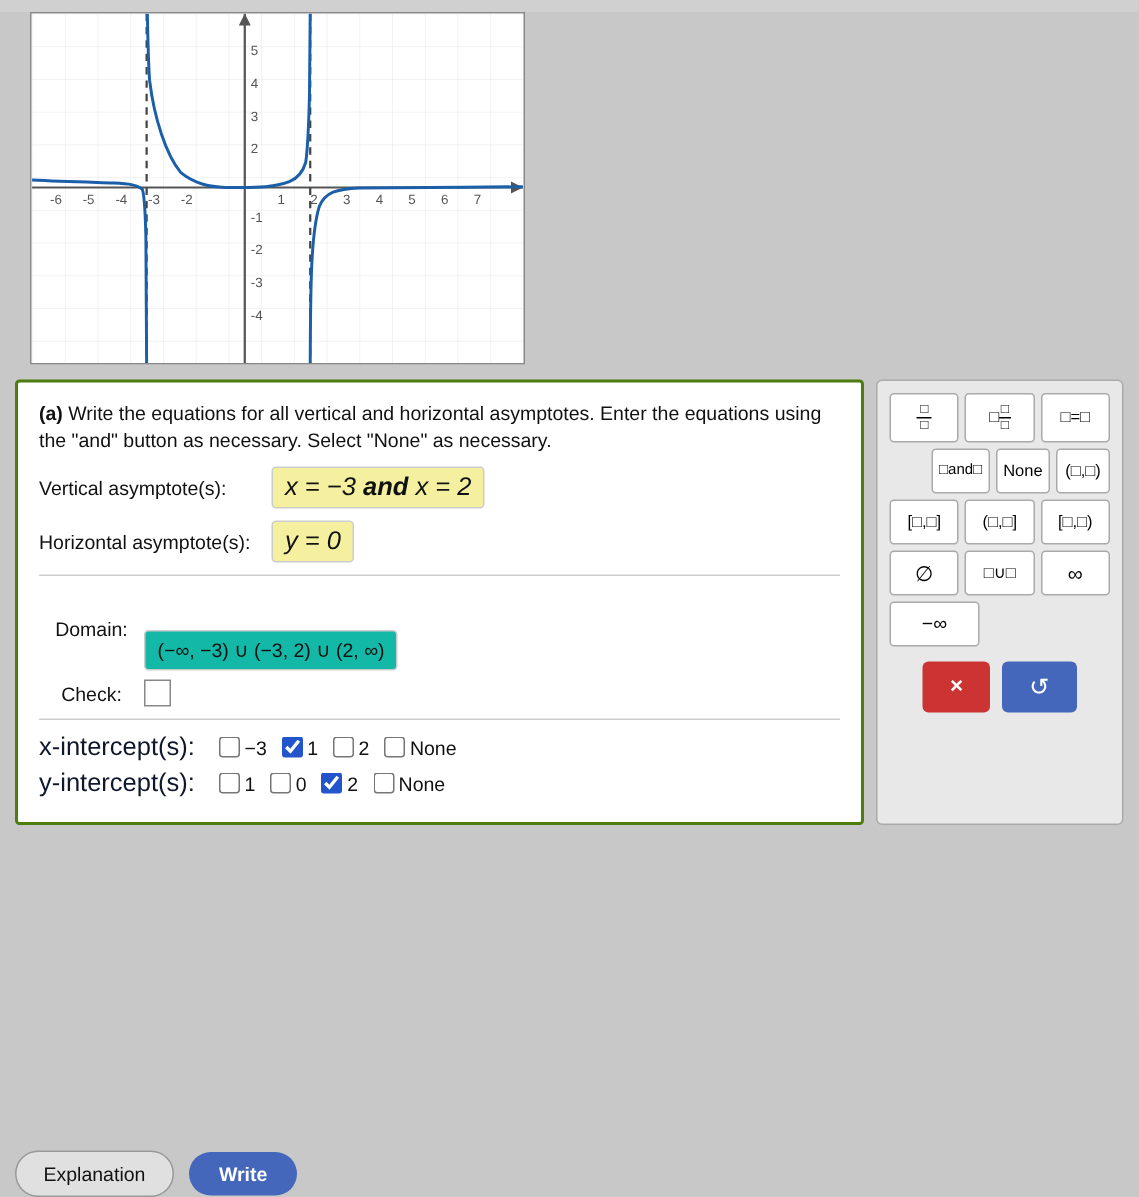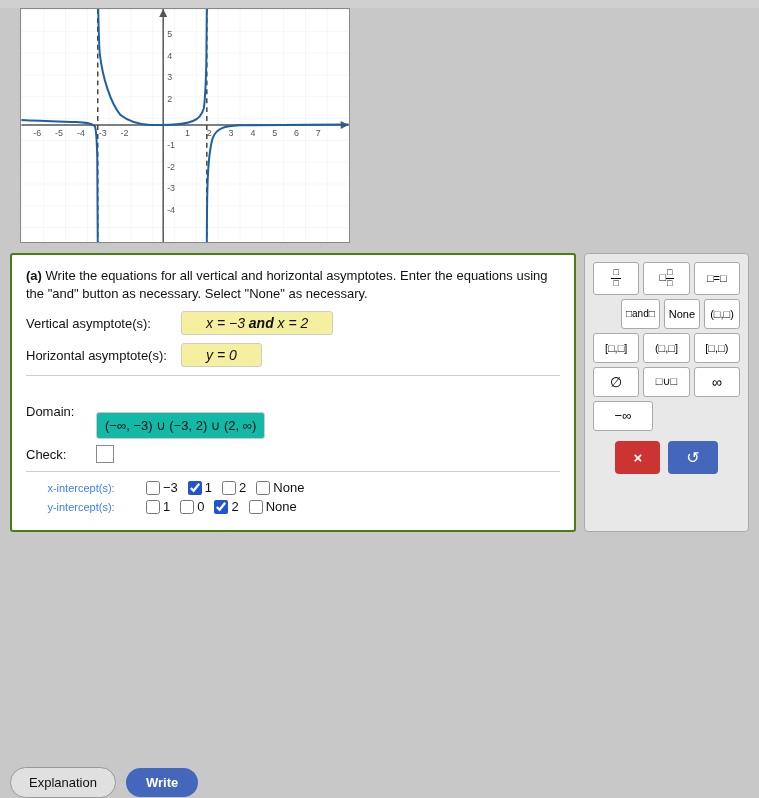--- a/index.html
+++ b/index.html
@@ -74,22 +74,22 @@
     .asymptote-label {
       min-width: 155px;
       color: #111;
       font-size: 13px;
     }
 
     .asymptote-value {
       background: #f5f0a0;
       border: 1px solid #ccc;
       border-radius: 3px;
-      padding: 3px 24px;
-      font-size: 14px;
+      padding: 3px 8px;
+      font-size: 17px;
       font-style: italic;
       color: #111;
     }
 
     .section-divider {
       border: none;
       border-top: 1px solid #ccc;
       margin: 8px 0;
     }
 
@@ -97,20 +97,21 @@
     .domain-row {
       display: flex;
       align-items: center;
       margin: 6px 0;
       font-size: 13px;
     }
 
     .domain-label {
       min-width: 70px;
       color: #111;
+      text-align: center;
     }
 
     .domain-value {
       background: #14b8a6;
       border: 1px solid #ccc;
       border-radius: 3px;
       padding: 5px 8px;
       font-size: 13px;
       color: #111;
       margin-top: 28px;
@@ -135,23 +136,22 @@
     .intercept-row {
       display: flex;
       align-items: center;
       margin: 4px 0;
       font-size: 13px;
       gap: 10px;
     }
 
     .intercept-label {
       min-width: 110px;
-      font-size: 11px;
-      color: #3b82f6;
-      text-align: center;
+      font-size: 17px;
+      color: #0f172a;
     }
 
     .checkbox-item {
       display: flex;
       align-items: center;
       gap: 3px;
       font-size: 13px;
       color: #111;
     }
 

